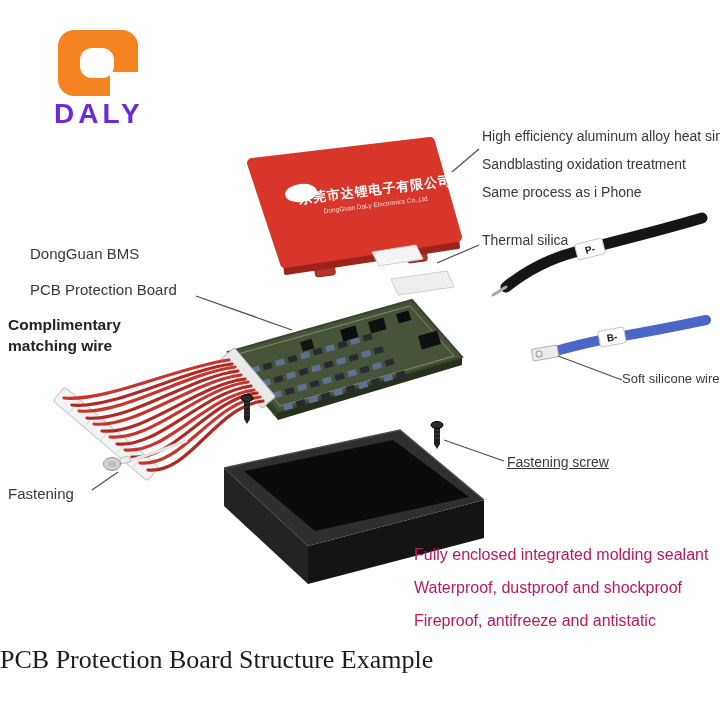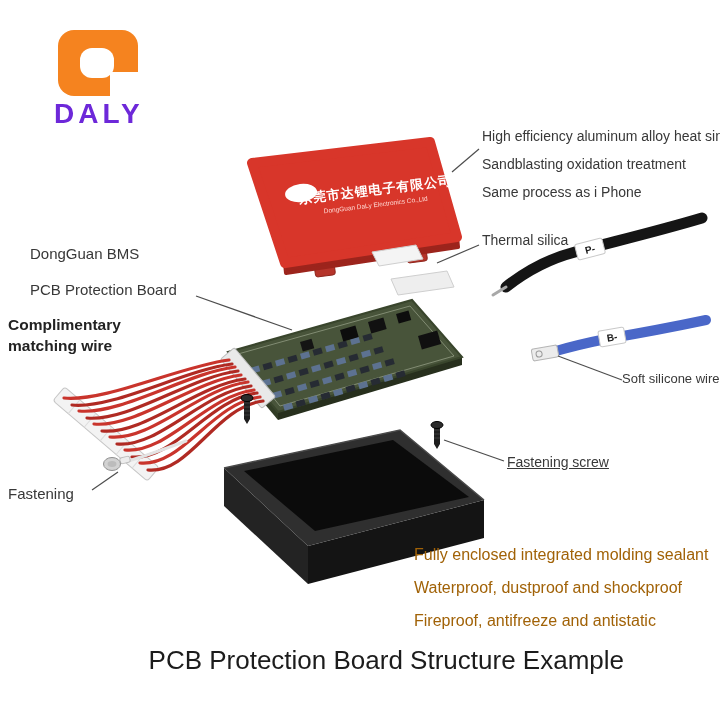--- a/index.html
+++ b/index.html
@@ -2,27 +2,27 @@
 <html><head>
 <meta charset="utf-8">
 <style>
   html,body{margin:0;padding:0;background:#fff;}
   #stage{position:relative;width:720px;height:720px;background:#ffffff;overflow:hidden;
          font-family:"Liberation Sans",sans-serif;}
   #art{position:absolute;left:0;top:0;}
   .label{position:absolute;color:#383838;font-size:14px;line-height:19px;white-space:nowrap;}
   .label.big{font-size:15px;}
   .label.bold{font-weight:bold;font-size:15.5px;color:#222;}
-  .label.sealant{font-size:16px;line-height:20px;color:#a16207;}
+  .label.sealant{font-size:16px;line-height:20px;color:#be185d;}
   .label.sealant div{margin-bottom:13px;}
   .heats div{margin-bottom:9px;}
   #brand-text{position:absolute;left:54px;top:98px;font-size:28px;font-weight:bold;
               color:#6d28d9;letter-spacing:4px;}
-  #footer-title{position:absolute;left:0;top:645px;width:624px;text-align:right;
-                font-size:26px;color:#1c1c1c;}
+  #footer-title{position:absolute;left:0;top:645px;width:624px;text-align:left;
+                font-size:26px;color:#1c1c1c;font-family:Liberation Serif, serif;}
 </style>
 </head>
 <body>
 
 <div id="stage">
 
 <svg id="art" width="720" height="720" viewBox="0 0 720 720">
 
   <g>
     <rect x="58" y="30" width="80" height="66" rx="16" fill="#F5831F"></rect>

